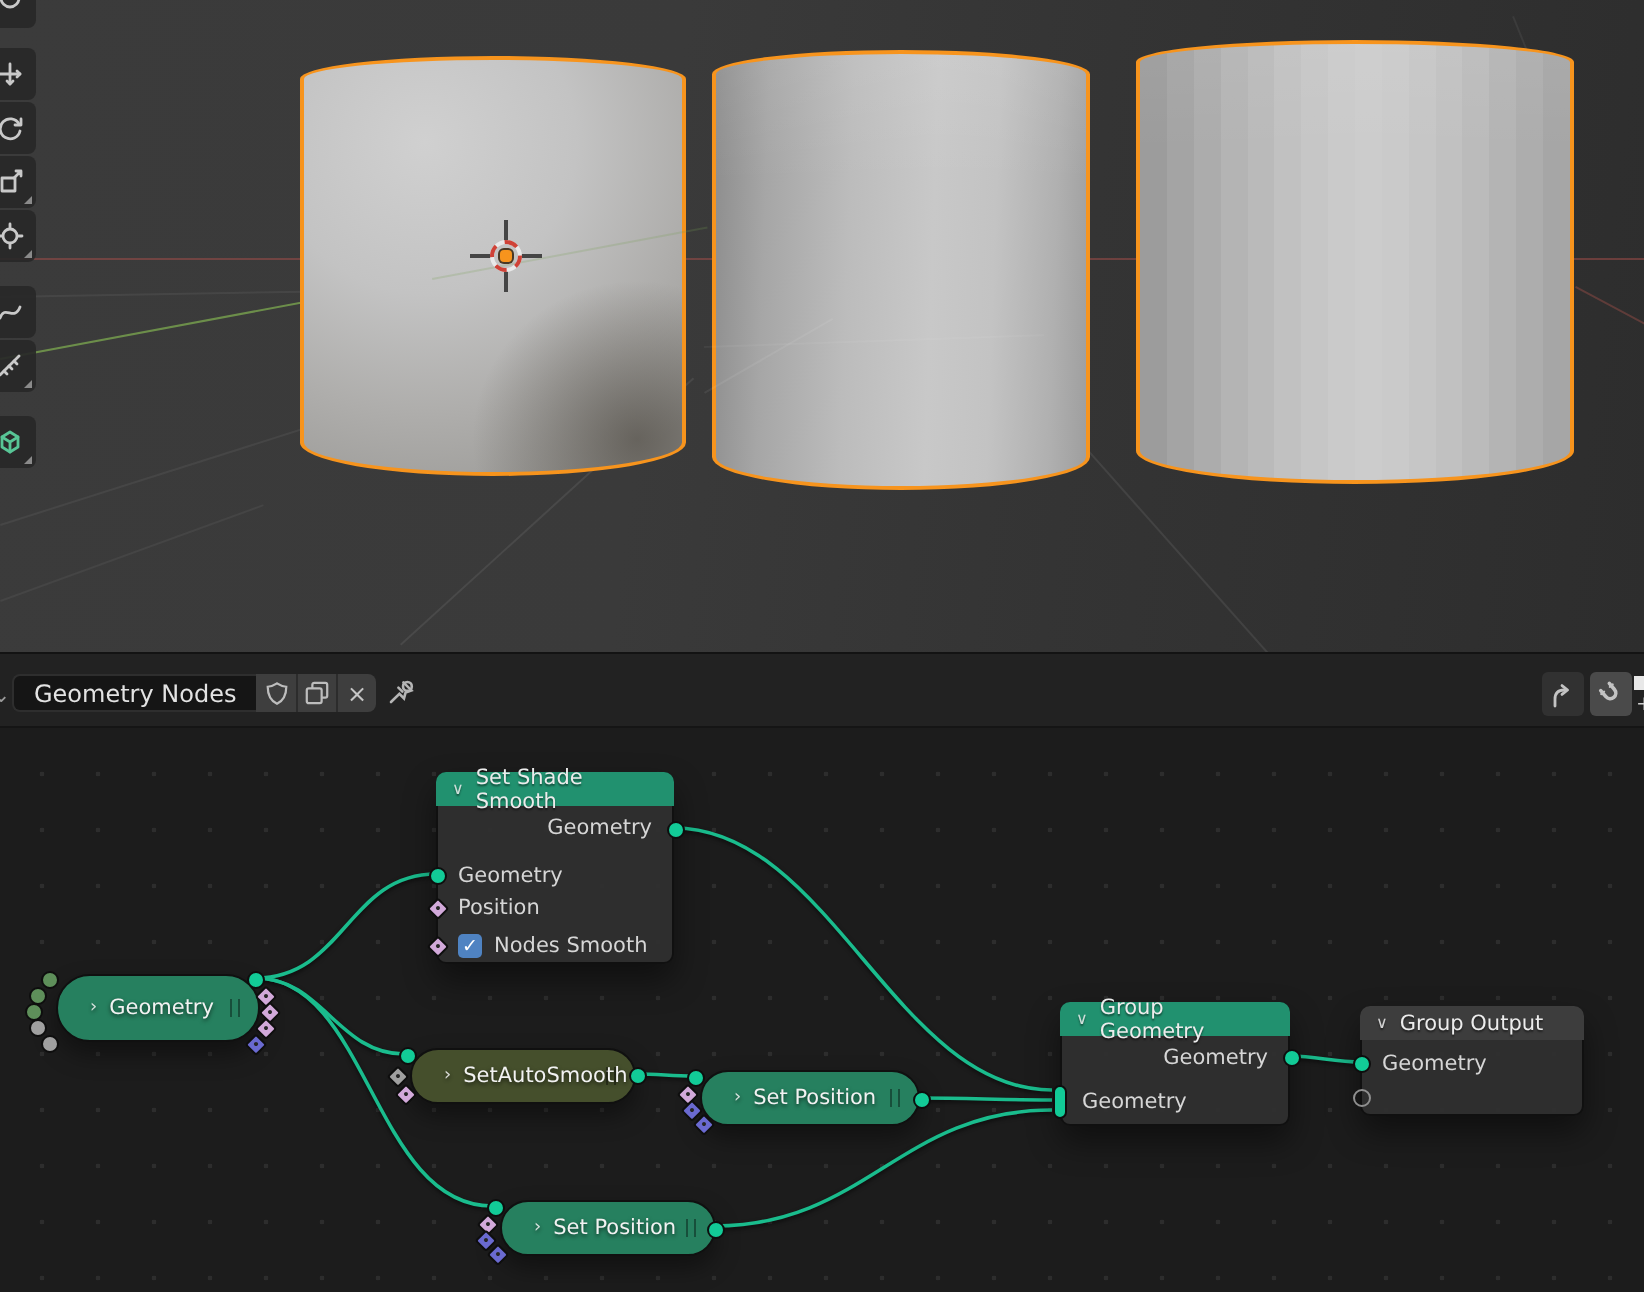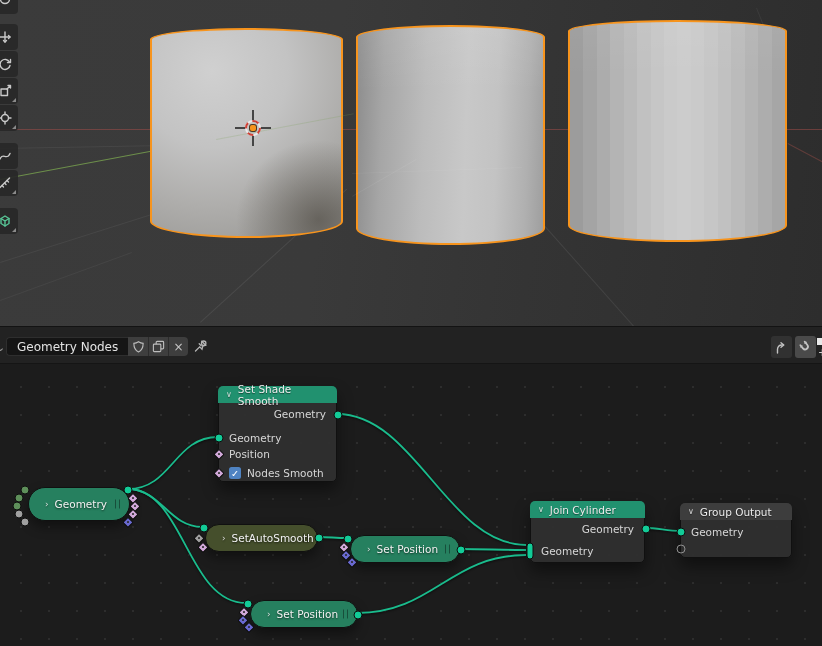--- a/index.html
+++ b/index.html
@@ -328,21 +328,21 @@
       <span class="socket s-geo" style="left:-3px;top:3px"></span>
       <span class="socket diamond s-bool" style="left:-7px;top:11px"></span>
       <span class="socket diamond s-vec" style="left:-8px;top:19px"></span>
       <span class="socket diamond s-vec" style="left:-2px;top:26px"></span>
       <span class="socket s-geo" style="left:107px;top:14px"></span>
     </div>
 
     <div class="node" style="left:530px;top:137px;width:115px;height:62px">
       <div class="nhead teal">
         <span class="chev">∨</span>
-        <span>Join Cylinder</span>
+        <span>Group Geometry</span>
       </div>
       <div class="nrow out" style="top:18px">
         <span>Geometry</span>
       </div>
       <div class="nrow" style="top:40px">
         <span>Geometry</span>
       </div>
       <span class="socket s-geo" style="left:115px;top:27px"></span>
       <span class="socket multi s-geo" style="left:-1px;top:49px"></span>
     </div>

